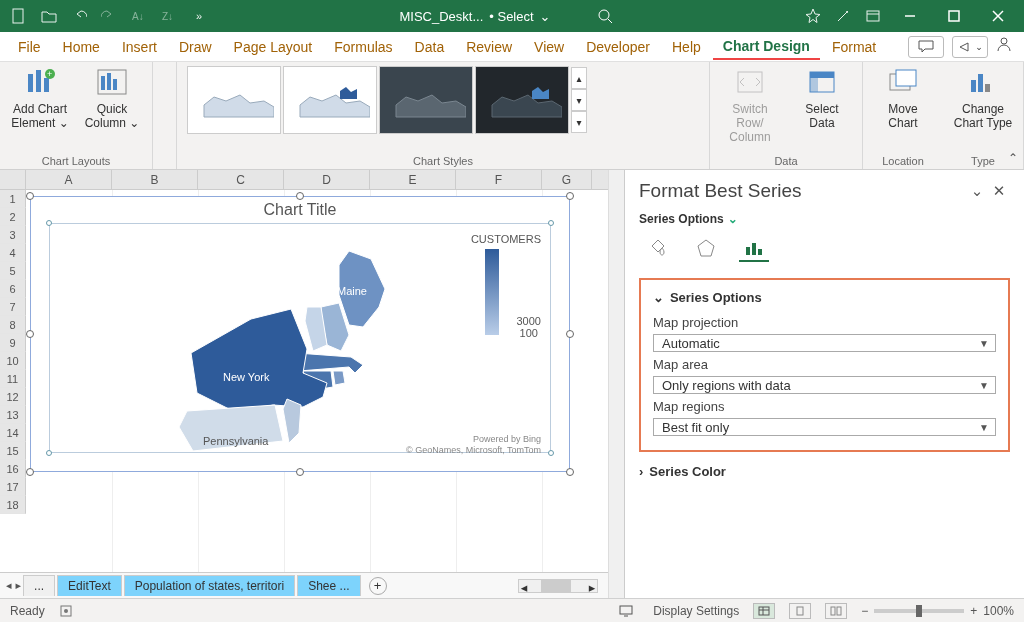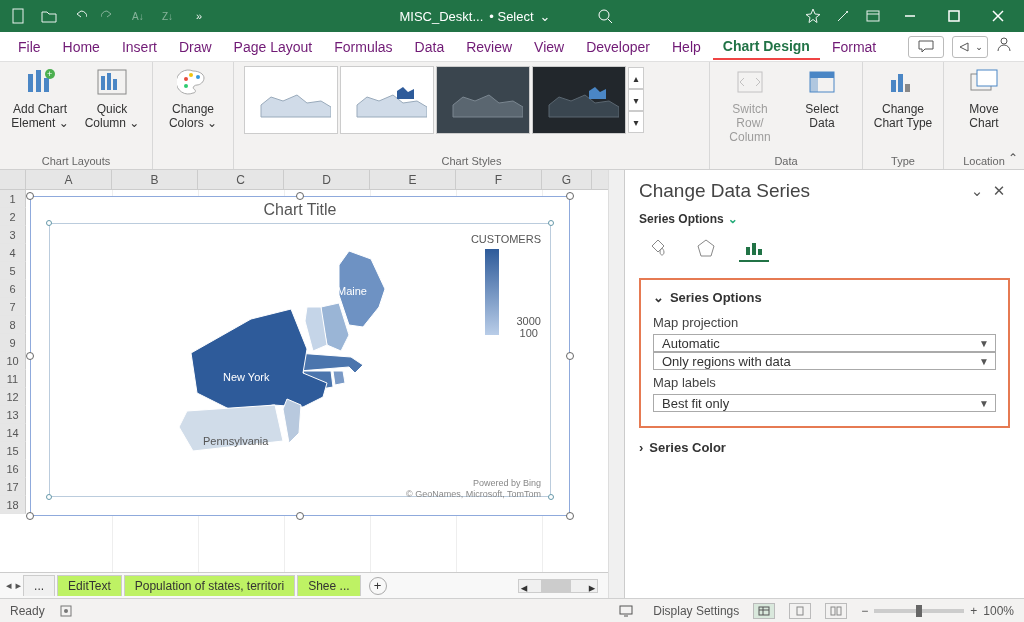--- a/index.html
+++ b/index.html
@@ -6,21 +6,21 @@
 body { width: 1024px; height: 622px; background: #fff; overflow: hidden; display: flex; flex-direction: column; font-size: 13px; color: #333; }
 .titlebar { height: 32px; background: #217346; display: flex; align-items: center; color: #fff; }
 .titlebar .tb-left { display: flex; gap: 4px; align-items: center; padding-left: 6px; }
 .titlebar .tb-icon { width: 26px; height: 26px; display: flex; align-items: center; justify-content: center; opacity: .9; }
 .titlebar .tb-icon.dim { opacity: .45; }
 .titlebar .title { flex: 1; text-align: center; font-size: 13px; display: flex; gap: 6px; align-items: center; justify-content: center; }
 .titlebar .tb-right { display: flex; gap: 4px; align-items: center; padding-right: 6px; }
 .titlebar .sys { width: 40px; height: 32px; display: flex; align-items: center; justify-content: center; }
 .searchbox { display:flex; align-items:center; justify-content:center; margin-left: 40px; }
 .menubar { height: 30px; background: #fff; display: flex; align-items: center; gap: 2px; padding: 0 8px; border-bottom: 1px solid #e0e0e0; }
-.menubar .tab { padding: 4px 10px; font-size: 14px; color: #701a75; cursor: pointer; }
+.menubar .tab { padding: 4px 10px; font-size: 14px; color: #a16207; cursor: pointer; }
 .menubar .tab.active { color: #217346; font-weight: 600; border-bottom: 2px solid #ef4444; }
 .menubar .actions { margin-left: auto; display: flex; gap: 8px; }
 .menubar .action { width: 36px; height: 22px; border: 1px solid #bbb; border-radius: 3px; display: flex; align-items: center; justify-content: center; }
 .ribbon { height: 108px; background: #f3f2f1; display: flex; border-bottom: 1px solid #d0d0d0; position:relative;}
 .rgroup { border-right: 1px solid #d8d8d8; padding: 4px 10px 2px; display: flex; flex-direction: column; }
 .rgroup .controls { flex: 1; display: flex; gap: 12px; align-items: flex-start; }
 .rgroup .gname { font-size: 11px; color: #666; text-align: center; padding-top: 2px; }
 .big-btn { display: flex; flex-direction: column; align-items: center; width: 60px; font-size: 12px; text-align: center; gap: 4px; cursor:pointer;}
 .big-btn .ic { width: 32px; height: 32px; display: flex; align-items: center; justify-content: center; }
 .big-btn.dim { opacity: .45; }
@@ -34,37 +34,37 @@
 .main { flex: 1; display: flex; overflow: hidden; }
 .sheet-area { flex: 1; display: flex; flex-direction: column; position: relative; background:#fff;}
 .col-headers { height: 20px; display: flex; background: #e6e6e6; border-bottom:1px solid #ccc;}
 .col-headers .corner { width: 26px; border-right:1px solid #ccc;}
 .col-headers .ch { width: 86px; border-right:1px solid #ccc; text-align:center; font-size:12px; color:#555; line-height:20px;}
 .grid { flex:1; position:relative; overflow:hidden;}
 .row-headers { position:absolute; left:0; top:0; width:26px; }
 .row-headers .rh { height:18px; border-bottom:1px solid #e5e5e5; border-right:1px solid #ccc; background:#e6e6e6; text-align:center; font-size:11px; color:#555; line-height:18px;}
 .cells { position:absolute; left:26px; top:0; right:0; bottom:0;}
 .cells .ccol { position:absolute; top:0; bottom:0; width:0; border-right:1px solid #eee;}
-.chart-obj { position:absolute; left:30px; top:6px; width:540px; height:320px; background:#fff; border:1px solid #8faadc;}
+.chart-obj { position:absolute; left:30px; top:6px; width:540px; height:276px; background:#fff; border:1px solid #8faadc;}
 .chart-obj .handle { position:absolute; width:8px; height:8px; background:#fff; border:1px solid #666; border-radius:50%;}
 .chart-obj .handle.tl{top:-5px;left:-5px}.chart-obj .handle.tm{top:-5px;left:50%;margin-left:-4px}.chart-obj .handle.tr{top:-5px;right:-5px}
 .chart-obj .handle.ml{top:50%;left:-5px;margin-top:-4px}.chart-obj .handle.mr{top:50%;right:-5px;margin-top:-4px}
 .chart-obj .handle.bl{bottom:-5px;left:-5px}.chart-obj .handle.bm{bottom:-5px;left:50%;margin-left:-4px}.chart-obj .handle.br{bottom:-5px;right:-5px}
 .chart-inner { position:absolute; left:18px; top:26px; right:18px; bottom:18px; border:1px solid #bcd; }
 .chart-inner .ihandle{position:absolute;width:6px;height:6px;background:#fff;border:1px solid #69a;border-radius:50%}
 .chart-inner .ihandle.tl{top:-4px;left:-4px}.chart-inner .ihandle.tr{top:-4px;right:-4px}.chart-inner .ihandle.bl{bottom:-4px;left:-4px}.chart-inner .ihandle.br{bottom:-4px;right:-4px}
 .chart-title { position:absolute; top:4px; left:0; right:0; text-align:center; font-size:16px; color:#555;}
 .legend { position:absolute; right:28px; top:36px; font-size:11px; color:#555; text-align:center;}
 .legend .bar{ width:14px; height:86px; margin:4px auto; background:linear-gradient(#2e5b9a,#b9cde8);}
 .credits { position:absolute; right:28px; bottom:14px; font-size:9px; color:#888; text-align:right; line-height:1.3;}
 .map { position:absolute; left:80px; top:46px; width:320px; height:240px;}
 .map .state{position:absolute; color:#fff; font-size:11px; display:flex; align-items:center; justify-content:center;}
 .sheet-tabs { height:26px; border-top:1px solid #ccc; display:flex; align-items:center; gap:2px; padding:0 6px; background:#f8f8f8; position:relative;}
 .sheet-tabs .nav { display:flex; gap:4px; color:#555; font-size:11px;}
-.sheet-tabs .st { padding:3px 10px; border:1px solid #ccc; border-bottom:none; background:#bef264; font-size:12px;}
+.sheet-tabs .st { padding:3px 10px; border:1px solid #ccc; border-bottom:none; background:#7dd3fc; font-size:12px;}
 .sheet-tabs .st.more{background:#f0f0f0}
 .sheet-tabs .add{width:18px;height:18px;border:1px solid #aaa;border-radius:50%;display:flex;align-items:center;justify-content:center;font-size:13px;margin-left:6px;}
 .hscroll-mini{position:absolute;right:10px;top:6px;width:80px;height:14px;border:1px solid #ccc;background:#f0f0f0;display:flex;}
 .hscroll-mini .th{width:30px;background:#ccc;margin-left:12px}
 .vscroll { width:16px; background:#f0f0f0; border-left:1px solid #ddd;}
 .pane { width: 400px; border-left: 1px solid #ccc; background: #fff; display: flex; flex-direction: column; padding: 10px 14px; }
 .pane-head { display: flex; align-items: center; margin-bottom: 10px; }
 .pane-head h2 { font-size: 19px; font-weight: 400; color: #444; flex:1;}
 .pane-head .pctl{width:22px;text-align:center;color:#555;font-size:15px;cursor:pointer}
 .pane-sub { font-size: 12px; font-weight: 600; color: #333; margin-bottom: 10px; display:flex;align-items:center;gap:4px;}
@@ -229,34 +229,20 @@
               <rect x="11" y="5" width="4" height="17" fill="#4a86c5"></rect>
               <rect x="17" y="11" width="4" height="11" fill="#4a86c5"></rect>
             </svg>
           </div>
         <span>Quick Column ⌄</span>
       </div>
     </div>
     <div class="gname">Chart Layouts</div>
   </div>
   <div class="rgroup">
-    <div class="controls">
-      <div class="big-btn">
-        <div class="ic">
-            <svg width="32" height="28">
-              <path d="M16 3a12 12 0 100 22c3 0 3-3 1-4s0-4 3-4 7-3 7-7-5-7-11-7z" fill="#fff" stroke="#aaa"></path>
-              <circle cx="9" cy="11" r="2" fill="#e74c3c"></circle>
-              <circle cx="14" cy="7" r="2" fill="#f1c40f"></circle>
-              <circle cx="21" cy="9" r="2" fill="#3498db"></circle>
-              <circle cx="9" cy="18" r="2" fill="#2ecc71"></circle>
-            </svg>
-          </div>
-        <span>Change Colors ⌄</span>
-      </div>
-    </div>
     <div class="gname">&nbsp;</div>
   </div>
   <div class="rgroup" style="flex:1">
     <div class="controls">
       <div class="styles-gallery">
         <div class="style-thumb">
             <svg width="80" height="50">
               <path d="M10 30 l10 -8 l12 4 l14 -6 l10 8 l14 -2 l10 6 v10 h-70 z" fill="#d0dbe8" stroke="#9ab"></path>
             </svg>
           </div>
@@ -303,49 +289,49 @@
             <svg width="32" height="28">
               <rect x="4" y="4" width="24" height="20" fill="none" stroke="#4a86c5"></rect>
               <rect x="4" y="4" width="24" height="6" fill="#4a86c5"></rect>
               <rect x="4" y="4" width="8" height="20" fill="#4a86c5" opacity=".4"></rect>
             </svg>
           </div>
         <span>Select Data</span>
       </div>
     </div>
     <div class="gname">Data</div>
+  </div>
+  <div class="rgroup" style="border-right:none">
+    <div class="controls">
+      <div class="big-btn">
+        <div class="ic">
+            <svg width="32" height="28">
+              <rect x="3" y="6" width="20" height="16" fill="none" stroke="#888"></rect>
+              <rect x="9" y="2" width="20" height="16" fill="#fff" stroke="#4a86c5"></rect>
+            </svg>
+          </div>
+        <span>Move Chart</span>
+      </div>
+    </div>
+    <div class="gname">Location</div>
   </div>
   <div class="rgroup">
     <div class="controls">
       <div class="big-btn">
         <div class="ic">
             <svg width="32" height="28">
               <rect x="4" y="12" width="5" height="12" fill="#4a86c5"></rect>
               <rect x="11" y="6" width="5" height="18" fill="#4a86c5"></rect>
               <rect x="18" y="16" width="5" height="8" fill="#888"></rect>
             </svg>
           </div>
         <span>Change Chart Type</span>
       </div>
     </div>
     <div class="gname">Type</div>
-  </div>
-  <div class="rgroup" style="border-right:none">
-    <div class="controls">
-      <div class="big-btn">
-        <div class="ic">
-            <svg width="32" height="28">
-              <rect x="3" y="6" width="20" height="16" fill="none" stroke="#888"></rect>
-              <rect x="9" y="2" width="20" height="16" fill="#fff" stroke="#4a86c5"></rect>
-            </svg>
-          </div>
-        <span>Move Chart</span>
-      </div>
-    </div>
-    <div class="gname">Location</div>
   </div>
   <div class="ribbon-collapse">⌃</div>
 </div>
 
 <div class="main">
   <div class="sheet-area">
     <div class="col-headers">
       <div class="corner"></div>
       <div class="ch">A</div>
       <div class="ch">B</div>
@@ -454,21 +440,21 @@
           <span style="width:10px;text-align:center">◂</span>
           <div class="th"></div>
           <span style="margin-left:auto;width:10px;text-align:center">▸</span>
         </div>
     </div>
   </div>
   <div class="vscroll"></div>
 
   <div class="pane">
     <div class="pane-head">
-      <h2>Change Data Series</h2>
+      <h2>Format Best Series</h2>
       <div class="pctl">⌄</div>
       <div class="pctl">✕</div>
     </div>
     <div class="pane-sub">
         <span>Series Options</span>
         <span style="color:#2a7">⌄</span>
       </div>
     <div class="pane-icons">
       <div class="pi">
           <svg width="20" height="20">
@@ -492,25 +478,26 @@
     <div class="opt-box">
       <div class="sect-head">
           <span>⌄</span>
           <span>Series Options</span>
         </div>
       <div class="field-label">Map projection</div>
       <div class="select">
           <span>Automatic</span>
           <span class="caret">▼</span>
         </div>
+      <div class="field-label">Map area</div>
       <div class="select">
           <span>Only regions with data</span>
           <span class="caret">▼</span>
         </div>
-      <div class="field-label">Map labels</div>
+      <div class="field-label">Map regions</div>
       <div class="select">
           <span>Best fit only</span>
           <span class="caret">▼</span>
         </div>
     </div>
     <div class="sect-head2">
         <span>›</span>
         <span>Series Color</span>
       </div>
   </div>

